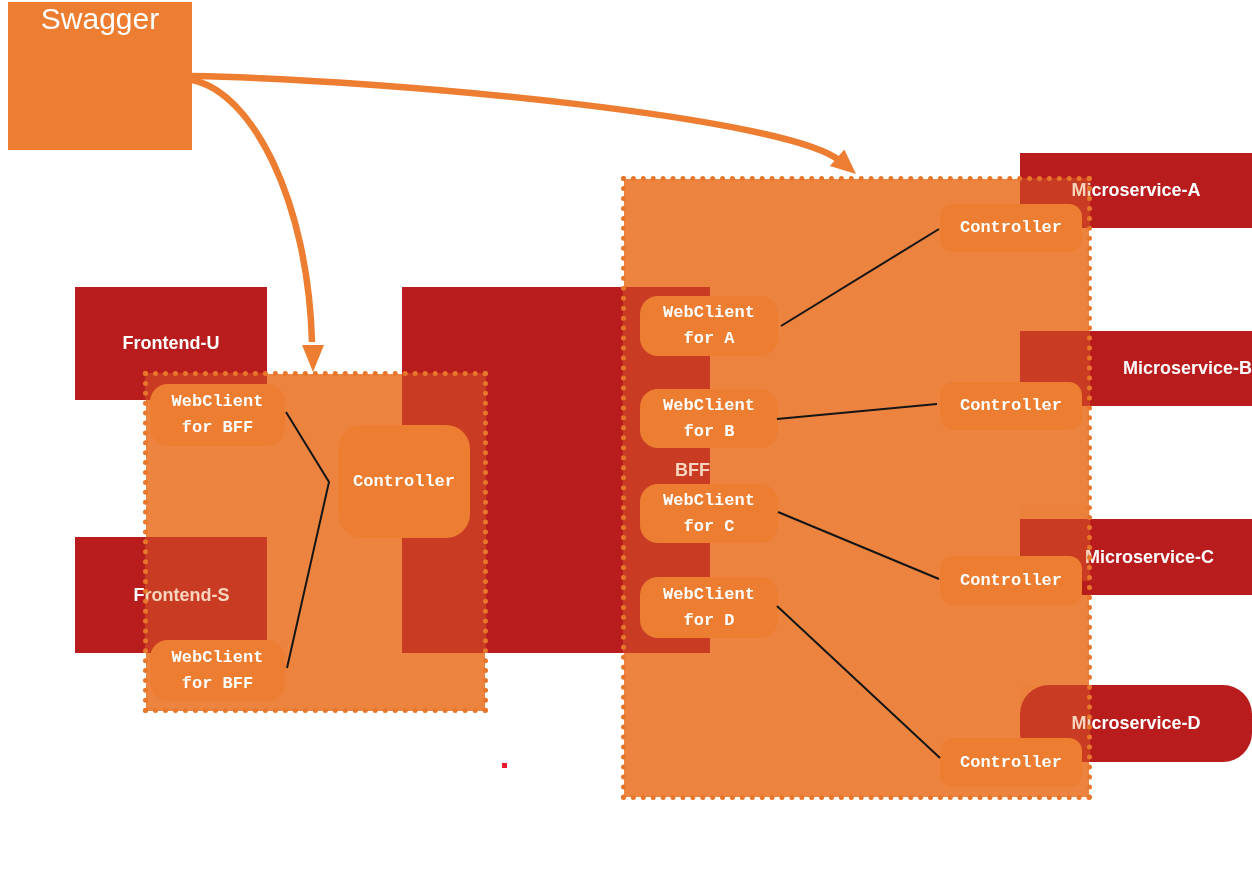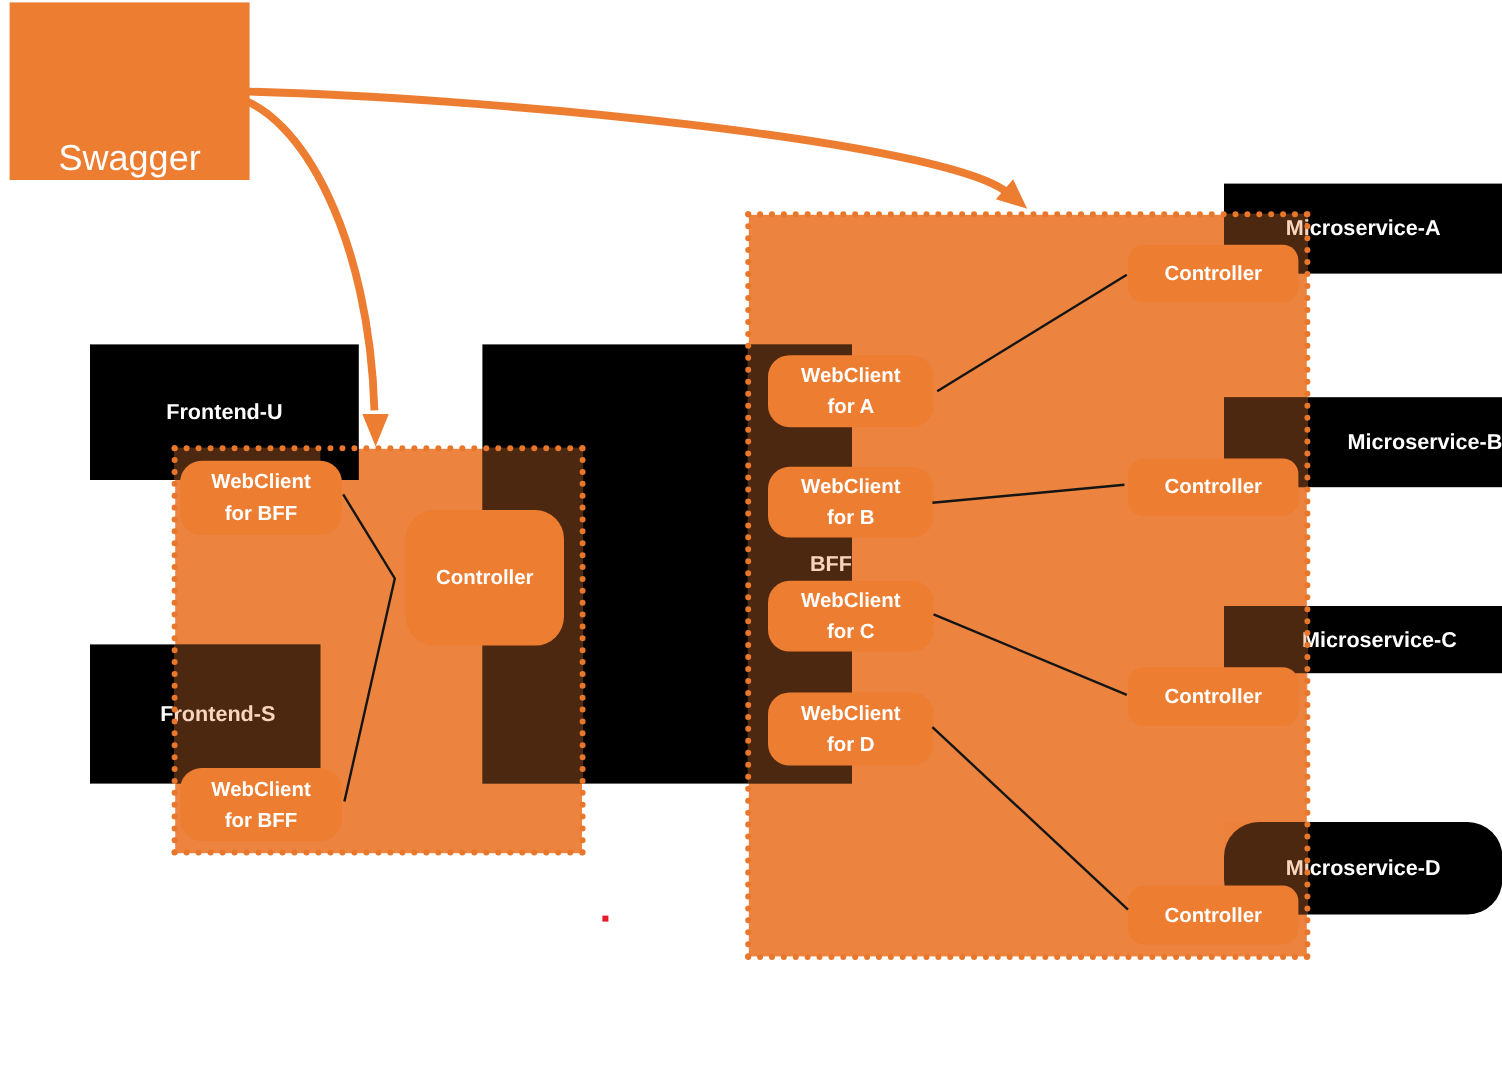--- a/index.html
+++ b/index.html
@@ -4,47 +4,48 @@
 <style>
   html,body{margin:0;padding:0;background:#fff;}
   *{box-sizing:border-box;}
   #stage{
     position:relative;width:1252px;height:888px;background:#ffffff;overflow:hidden;
     font-family:"Liberation Sans",sans-serif;
   }
   .abs{position:absolute;}
   
   .green{
-    background:#000000;color:#ffffff;font-weight:700;font-size:18px;
+    background:#b91c1c;color:#ffffff;font-weight:700;font-size:18px;
     display:flex;align-items:center;justify-content:center;text-align:center;
   }
   
   .fill{background:#EC8440;}
   
   .tint{background:rgba(237,125,49,0.32);pointer-events:none;}
   
   .obox{
     background:#ED7D31;color:#ffffff;font-weight:700;font-size:17px;line-height:26px;
     border-radius:18px;display:flex;flex-direction:column;align-items:center;justify-content:center;
     text-align:center;
+    font-family:Liberation Mono, monospace;
   }
   
   .dash{border:5px dotted #E8772B;background:transparent;pointer-events:none;}
   
   .z1{z-index:1}.z2{z-index:2}.z3{z-index:3}.z5{z-index:5}.z8{z-index:8}
 
   
-  #swagger{left:8px;top:2px;width:200px;height:148px;background:#ED7D31;color:#fff;
-           font-size:30px;font-weight:400;display:flex;align-items:flex-end;justify-content:center;}
-  #frontend-u{left:75px;top:287px;width:224px;height:113px;}
+  #swagger{left:8px;top:2px;width:184px;height:148px;background:#ED7D31;color:#fff;
+           font-size:30px;font-weight:400;display:flex;align-items:flex-start;justify-content:center;}
+  #frontend-u{left:75px;top:287px;width:192px;height:113px;}
   #frontend-s{left:75px;top:537px;width:192px;height:116px;padding-left:21px;}
   #bff{left:402px;top:287px;width:308px;height:366px;justify-content:flex-end;}
   #ms-a{left:1020px;top:153px;width:232px;height:75px;}
   #ms-b{left:1020px;top:331px;width:232px;height:75px;justify-content:flex-end;}
-  #ms-c{left:1020px;top:505px;width:232px;height:56px;padding-left:27px;}
+  #ms-c{left:1020px;top:519px;width:232px;height:76px;padding-left:27px;}
   #ms-d{left:1020px;top:685px;width:232px;height:77px;border-radius:29px;}
 
   #left-fill{left:146px;top:374px;width:339px;height:337px;}
   #right-fill{left:624px;top:179px;width:465px;height:618px;}
   #left-border{left:143px;top:371px;width:345px;height:342px;}
   #right-border{left:621px;top:176px;width:471px;height:624px;}
 
   #t1{left:145px;top:373px;width:122px;height:27px;}
   #t2{left:145px;top:537px;width:122px;height:116px;}
   #t3{left:402px;top:373px;width:84px;height:280px;}

